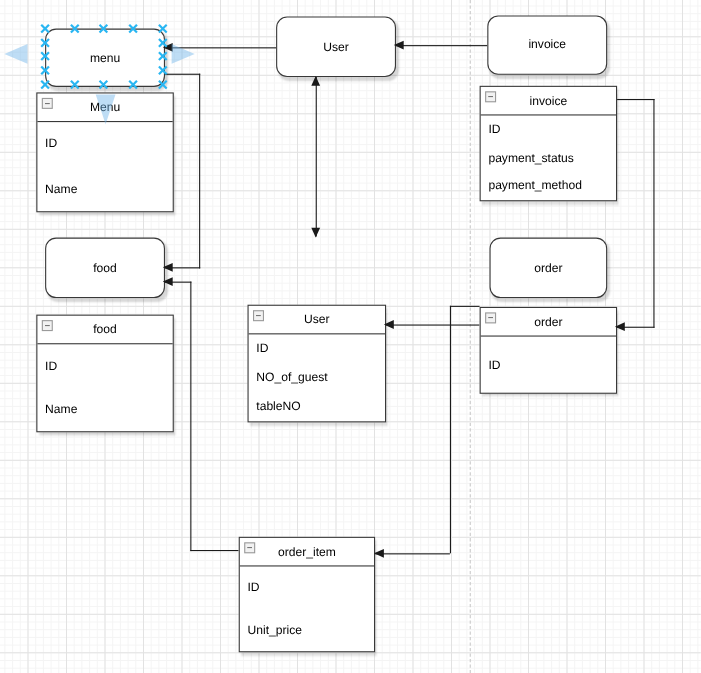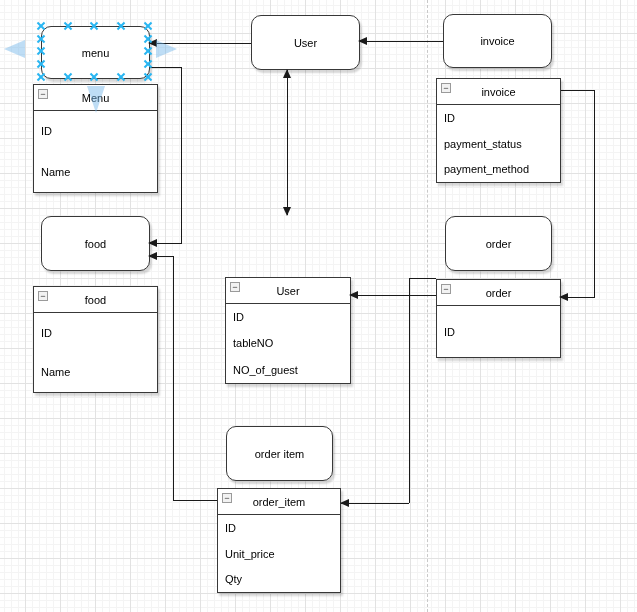--- a/index.html
+++ b/index.html
@@ -94,23 +94,20 @@
   </div>
   <div class="node" style="left:443px;top:14px;width:107px;height:52px;">
     <span>invoice</span>
   </div>
   <div class="node" style="left:41px;top:216px;width:107px;height:53px;">
     <span>food</span>
   </div>
   <div class="node" style="left:445px;top:216px;width:105px;height:53px;">
     <span>order</span>
   </div>
-  <div class="node" style="left:226px;top:426px;width:105px;height:53px;">
-    <span>order item</span>
-  </div>
 
   <div class="ertable" style="left:33px;top:84px;width:123px;height:107px;">
     <div class="hdr">
       <span class="coll">−</span>
       <span>Menu</span>
     </div>
     <div class="tbody">
       <div class="row">
           <span>ID</span>
         </div>
@@ -156,25 +153,25 @@
   <div class="ertable" style="left:225px;top:277px;width:124px;height:105px;">
     <div class="hdr">
       <span class="coll">−</span>
       <span>User</span>
     </div>
     <div class="tbody">
       <div class="row">
           <span>ID</span>
         </div>
       <div class="row">
+          <span>NO_of_guest</span>
+        </div>
+      <div class="row">
           <span>tableNO</span>
         </div>
-      <div class="row">
-          <span>NO_of_guest</span>
-        </div>
     </div>
   </div>
 
   <div class="ertable" style="left:436px;top:279px;width:123px;height:77px;">
     <div class="hdr">
       <span class="coll">−</span>
       <span>order</span>
     </div>
     <div class="tbody">
       <div class="row">
@@ -187,23 +184,20 @@
     <div class="hdr">
       <span class="coll">−</span>
       <span>order_item</span>
     </div>
     <div class="tbody">
       <div class="row">
           <span>ID</span>
         </div>
       <div class="row">
           <span>Unit_price</span>
-        </div>
-      <div class="row">
-          <span>Qty</span>
         </div>
     </div>
   </div>
 
   <span class="xmark" style="left:37px;top:22px;"></span>
   <span class="xmark" style="left:64px;top:22px;"></span>
   <span class="xmark" style="left:90px;top:22px;"></span>
   <span class="xmark" style="left:117px;top:22px;"></span>
   <span class="xmark" style="left:144px;top:22px;"></span>
 

